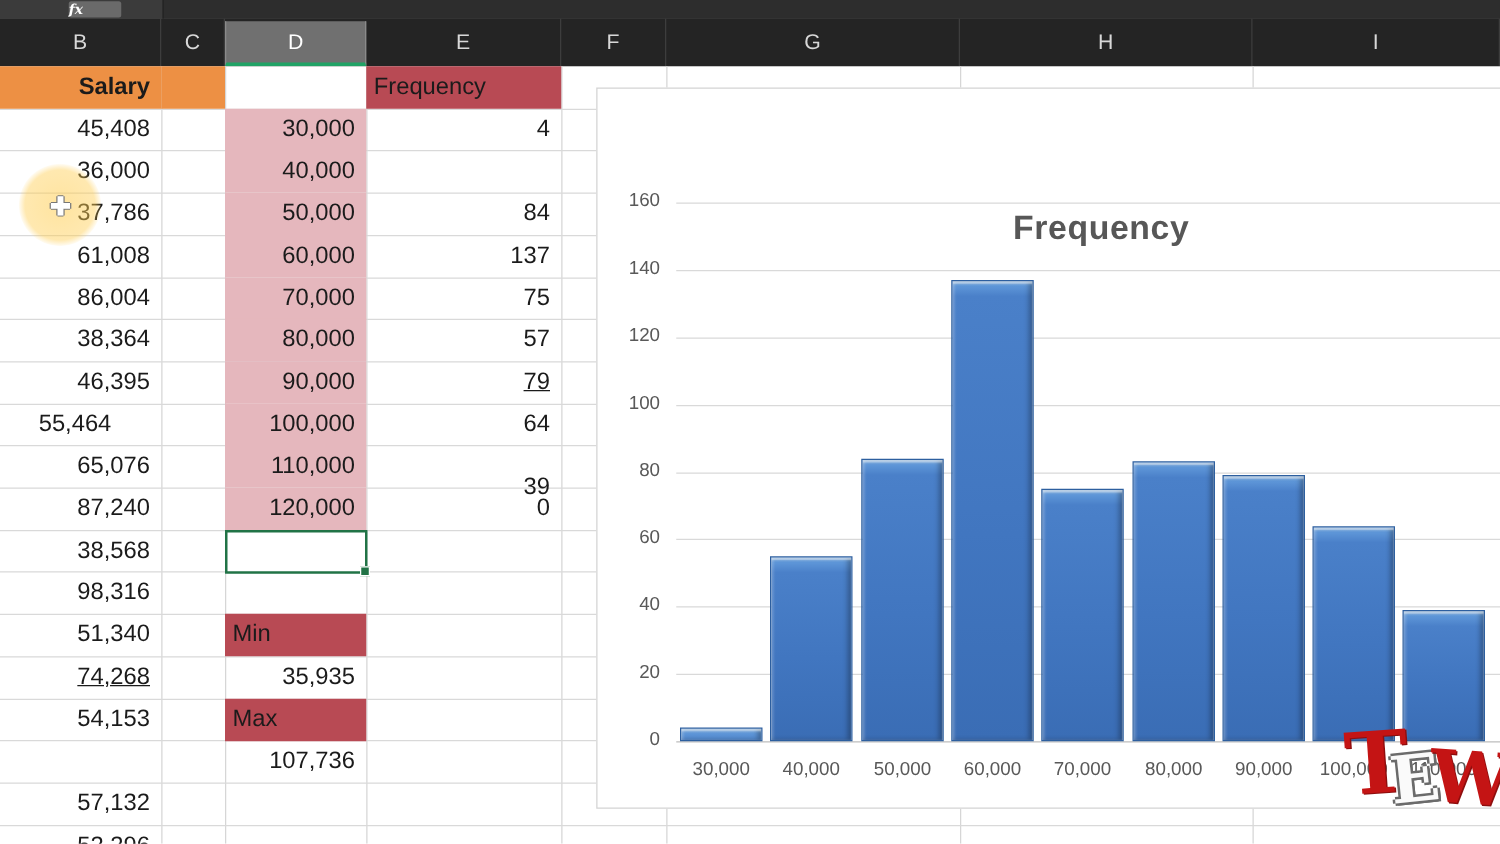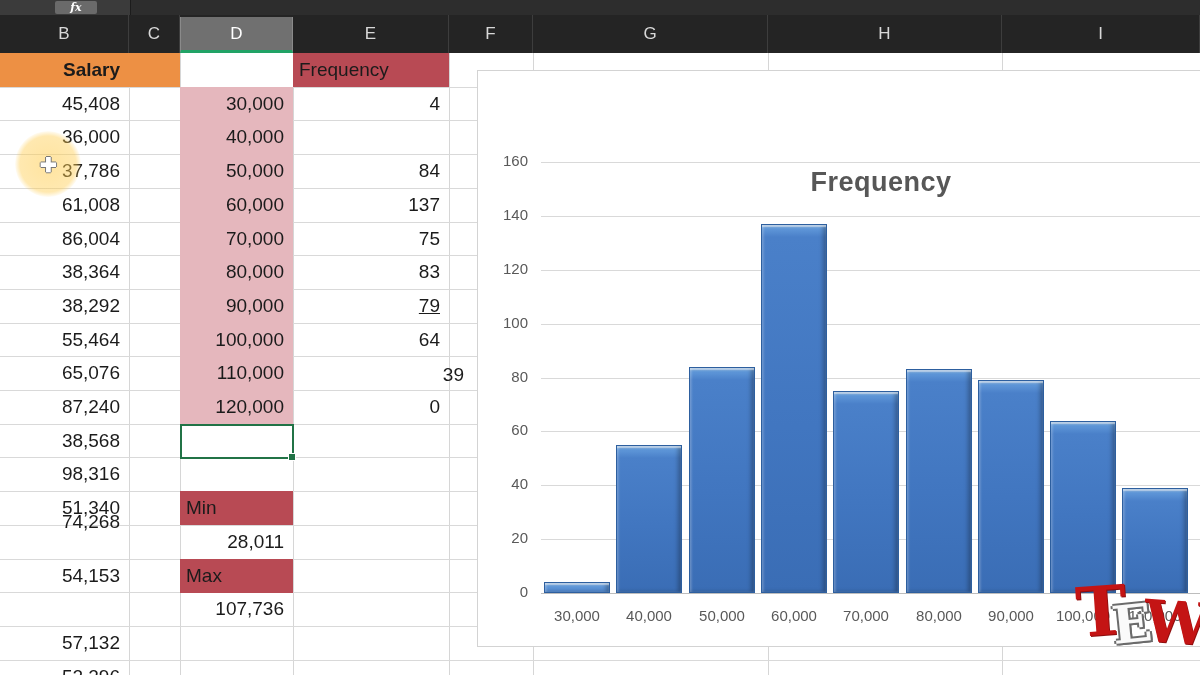--- a/index.html
+++ b/index.html
@@ -2,21 +2,21 @@
 <html><head>
 <meta charset="utf-8">
 <style>
   html,body{margin:0;padding:0;}
   body{width:1200px;height:675px;overflow:hidden;position:relative;background:#fff;
        font-family:"Liberation Sans",sans-serif;}
   
   .top-bar{position:absolute;left:0;top:0;width:1200px;height:15px;background:#2d2d2d;}
   .top-bar .fx-zone{position:absolute;left:0;top:0;width:130px;height:15px;background:#3b3b3b;border-right:1px solid #1c1c1c;}
   .fx-btn{position:absolute;left:55px;top:1px;width:42px;height:13px;background:#6a6a6a;border-radius:2px;
-          color:#fff;font:italic bold 11px "DejaVu Serif",serif;text-align:center;line-height:13px;}
+          color:#fff;font:italic bold 11px "DejaVu Serif",serif;text-align:left;line-height:13px;}
   
   .col-strip{position:absolute;left:0;top:15px;width:1200px;height:38px;background:#242424;border-bottom:1px solid #111;}
   .col-h{position:absolute;top:0;height:38px;color:#d8d8d8;font-size:17px;text-align:center;line-height:38px;
          border-right:1px solid #3d3d3d;box-sizing:border-box;}
   .col-h.selected{background:#707070;top:2px;height:36px;line-height:34px;color:#fff;
                   border-bottom:3px solid #21a366;border-right:1px solid #8a8a8a;border-left:1px solid #8a8a8a;}
   
   .sheet{position:absolute;left:0;top:53px;width:1200px;height:622px;background:#fff;}
   .vline{position:absolute;top:0;width:1px;height:622px;background:#d6d6d6;z-index:1;}
   .hline{position:absolute;left:0;width:1200px;height:1px;background:#d9d9d9;z-index:1;}
@@ -106,52 +106,52 @@
     <div class="hline" style="top: 607px;"></div>
     <div class="cell fill-orange bold num" style="left: 0px; top: 0px; width: 129px; height: 34px; line-height: 34px;">Salary</div>
     <div class="cell fill-orange" style="left: 129px; top: 0px; width: 51px; height: 34px; line-height: 34px;"></div>
     <div class="cell fill-red label-left" style="left: 293px; top: 0px; width: 156px; height: 34px; line-height: 34px;">Frequency</div>
     <div class="cell num" style="left: 0px; top: 34px; width: 129px; height: 34px; line-height: 34px;">45,408</div>
     <div class="cell num" style="left: 0px; top: 67px; width: 129px; height: 34px; line-height: 34px;">36,000</div>
     <div class="cell num" style="left: 0px; top: 101px; width: 129px; height: 34px; line-height: 34px;">37,786</div>
     <div class="cell num" style="left: 0px; top: 135px; width: 129px; height: 34px; line-height: 34px;">61,008</div>
     <div class="cell num" style="left: 0px; top: 169px; width: 129px; height: 34px; line-height: 34px;">86,004</div>
     <div class="cell num" style="left: 0px; top: 202px; width: 129px; height: 34px; line-height: 34px;">38,364</div>
-    <div class="cell num" style="left: 0px; top: 236px; width: 129px; height: 34px; line-height: 34px;">38,292</div>
-    <div class="cell num" style="left: 0px; top: 270px; width: 129px; height: 34px; line-height: 34px;">55,464</div>
+    <div class="cell num" style="left: 0px; top: 236px; width: 129px; height: 34px; line-height: 34px;">46,395</div>
+    <div class="cell num" style="left: 0px; top: 270px; width: 129px; height: 34px; line-height: 34px; text-align: center;">55,464</div>
     <div class="cell num" style="left: 0px; top: 303px; width: 129px; height: 34px; line-height: 34px;">65,076</div>
     <div class="cell num" style="left: 0px; top: 337px; width: 129px; height: 34px; line-height: 34px;">87,240</div>
     <div class="cell num" style="left: 0px; top: 371px; width: 129px; height: 34px; line-height: 34px;">38,568</div>
     <div class="cell num" style="left: 0px; top: 404px; width: 129px; height: 34px; line-height: 34px;">98,316</div>
     <div class="cell num" style="left: 0px; top: 438px; width: 129px; height: 34px; line-height: 34px;">51,340</div>
-    <div class="cell num" style="left: 0px; top: 452px; width: 129px; height: 34px; line-height: 34px;">74,268</div>
+    <div class="cell num" style="left: 0px; top: 472px; width: 129px; height: 34px; line-height: 34px; text-decoration: underline;">74,268</div>
     <div class="cell num" style="left: 0px; top: 506px; width: 129px; height: 34px; line-height: 34px;">54,153</div>
     <div class="cell num" style="left: 0px; top: 573px; width: 129px; height: 34px; line-height: 34px;">57,132</div>
     <div class="cell num" style="left: 0px; top: 607px; width: 129px; height: 34px; line-height: 34px;">52,296</div>
     <div class="cell fill-pink num" style="left: 180px; top: 34px; width: 113px; height: 34px; line-height: 34px;">30,000</div>
     <div class="cell fill-pink num" style="left: 180px; top: 67px; width: 113px; height: 34px; line-height: 34px;">40,000</div>
     <div class="cell fill-pink num" style="left: 180px; top: 101px; width: 113px; height: 34px; line-height: 34px;">50,000</div>
     <div class="cell fill-pink num" style="left: 180px; top: 135px; width: 113px; height: 34px; line-height: 34px;">60,000</div>
     <div class="cell fill-pink num" style="left: 180px; top: 169px; width: 113px; height: 34px; line-height: 34px;">70,000</div>
     <div class="cell fill-pink num" style="left: 180px; top: 202px; width: 113px; height: 34px; line-height: 34px;">80,000</div>
     <div class="cell fill-pink num" style="left: 180px; top: 236px; width: 113px; height: 34px; line-height: 34px;">90,000</div>
     <div class="cell fill-pink num" style="left: 180px; top: 270px; width: 113px; height: 34px; line-height: 34px;">100,000</div>
     <div class="cell fill-pink num" style="left: 180px; top: 303px; width: 113px; height: 34px; line-height: 34px;">110,000</div>
     <div class="cell fill-pink num" style="left: 180px; top: 337px; width: 113px; height: 34px; line-height: 34px;">120,000</div>
     <div class="cell num" style="left: 293px; top: 34px; width: 156px; height: 34px; line-height: 34px;">4</div>
     <div class="cell num" style="left: 293px; top: 101px; width: 156px; height: 34px; line-height: 34px;">84</div>
     <div class="cell num" style="left: 293px; top: 135px; width: 156px; height: 34px; line-height: 34px;">137</div>
     <div class="cell num" style="left: 293px; top: 169px; width: 156px; height: 34px; line-height: 34px;">75</div>
-    <div class="cell num" style="left: 293px; top: 202px; width: 156px; height: 34px; line-height: 34px;">83</div>
+    <div class="cell num" style="left: 293px; top: 202px; width: 156px; height: 34px; line-height: 34px;">57</div>
     <div class="cell num" style="left: 293px; top: 236px; width: 156px; height: 34px; line-height: 34px; text-decoration: underline;">79</div>
     <div class="cell num" style="left: 293px; top: 270px; width: 156px; height: 34px; line-height: 34px;">64</div>
-    <div class="cell num" style="left: 293px; top: 305px; width: 156px; height: 34px; line-height: 34px; margin-left: 24px;">39</div>
+    <div class="cell num" style="left: 293px; top: 320px; width: 156px; height: 34px; line-height: 34px;">39</div>
     <div class="cell num" style="left: 293px; top: 337px; width: 156px; height: 34px; line-height: 34px;">0</div>
     <div class="cell fill-red label-left" style="left: 180px; top: 438px; width: 113px; height: 34px; line-height: 34px;">Min</div>
-    <div class="cell num" style="left: 180px; top: 472px; width: 113px; height: 34px; line-height: 34px;">28,011</div>
+    <div class="cell num" style="left: 180px; top: 472px; width: 113px; height: 34px; line-height: 34px;">35,935</div>
     <div class="cell fill-red label-left" style="left: 180px; top: 506px; width: 113px; height: 34px; line-height: 34px;">Max</div>
     <div class="cell num" style="left: 180px; top: 539px; width: 113px; height: 34px; line-height: 34px; text-align: right;">107,736</div>
     <div class="sel-cell" style="left: 180px; top: 371px; width: 114px; height: 35px;">
       <div class="sel-handle"></div>
     </div>
   </div>
 
 <div class="chart" id="chart">
   <div class="chart-title">Frequency</div>
   <div id="chartPlot">

